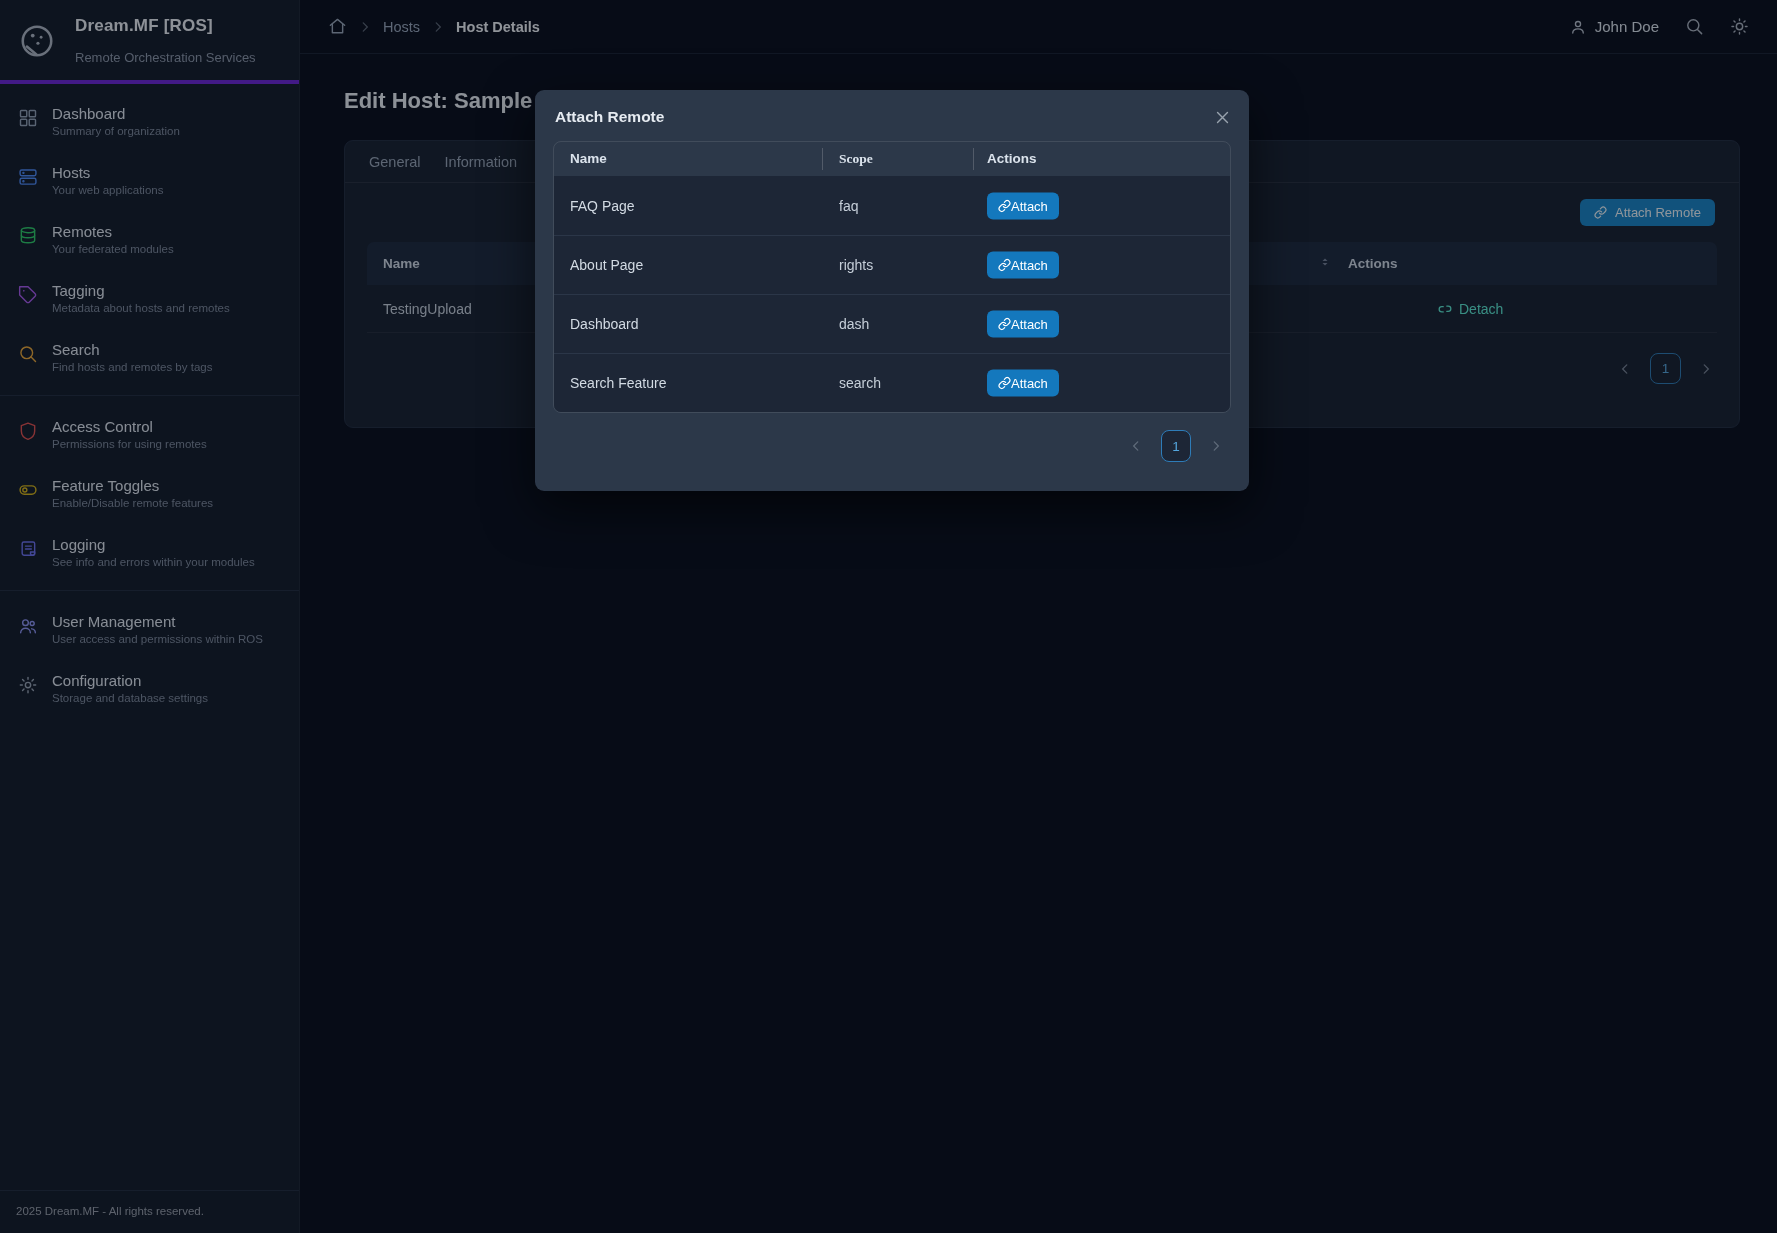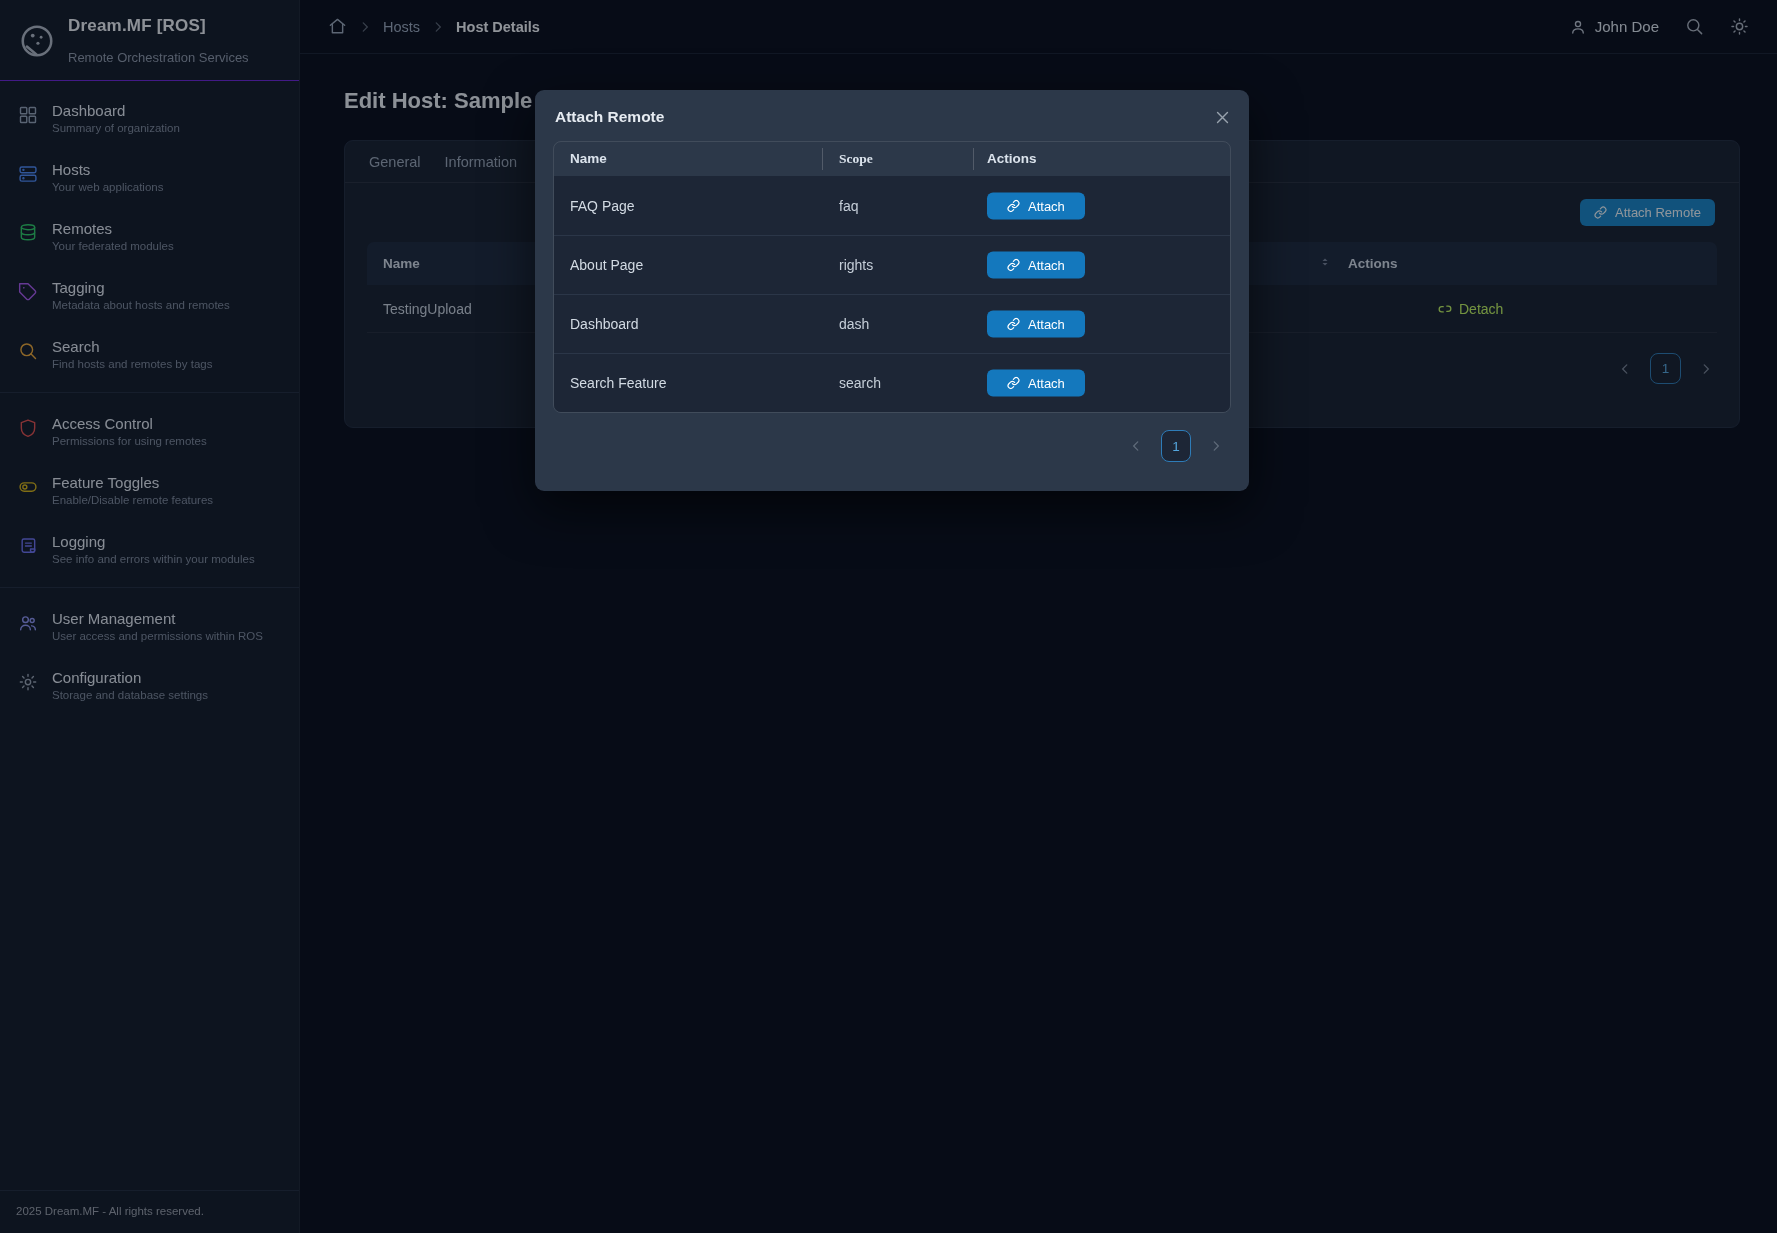--- a/index.html
+++ b/index.html
@@ -3,22 +3,22 @@
 <meta charset="utf-8">
 <style>
   * { margin:0; padding:0; box-sizing:border-box; }
   html,body { width:1777px; height:1233px; overflow:hidden; background:#05070d;
     font-family:"Liberation Sans", sans-serif; }
   .app { position:absolute; inset:0; display:flex; background:#0b1120; }
 
   
   .sidebar { width:300px; height:100%; background:#151e2e; border-right:1px solid #1e2838;
     position:relative; flex:0 0 300px; }
-  .side-head { display:flex; align-items:center; gap:12px; padding:16px 18px 15px 18px;
-    border-bottom:1px solid #6d28d9; }
+  .side-head { display:flex; align-items:center; gap:19px; padding:16px 18px 15px 18px;
+    border-bottom:4px solid #6d28d9; }
   .logo { width:38px; height:38px; color:#aeb8c6; flex:0 0 38px; }
   .brand { font-size:17px; font-weight:700; color:#e9eef5; letter-spacing:.2px; }
   .tag { font-size:13px; color:#8d99ac; margin-top:14px; }
   .nav { padding-top:12px; }
   .item { display:flex; gap:14px; padding:9px 18px; align-items:flex-start; cursor:pointer; }
   .item + .item { margin-top:9px; }
   .ic { width:20px; height:20px; margin-top:3px; flex:0 0 20px; }
   .ic svg { width:20px; height:20px; display:block; }
   .it { display:flex; flex-direction:column; }
   .t { font-size:15px; color:#dfe7f1; }
@@ -64,21 +64,21 @@
   .th-name { position:absolute; left:16px; top:0; line-height:43px; font-size:13.5px;
     font-weight:700; color:#cfd9e6; }
   .th-sort { position:absolute; left:952px; top:12px; width:12px; height:18px; color:#77839a;
     cursor:pointer; }
   .th-actions { position:absolute; left:981px; top:0; line-height:43px; font-size:13.5px;
     font-weight:700; color:#cfd9e6; }
   .tbl-row { height:48px; position:relative; border-bottom:1px solid rgba(255,255,255,.06); }
   .td-name { position:absolute; left:16px; top:50%; transform:translateY(-50%);
     font-size:14px; color:#c7d1de; }
   .detach { position:absolute; left:1071px; top:50%; transform:translateY(-50%);
-    display:inline-flex; gap:7px; align-items:center; color:#bef264; font-size:14px; cursor:pointer; }
+    display:inline-flex; gap:7px; align-items:center; color:#5eead4; font-size:14px; cursor:pointer; }
   .detach svg { width:14px; height:14px; }
   .pager { display:flex; align-items:center; justify-content:flex-end; gap:18px;
     padding:20px 26px 0 0; }
   .pg-chev { width:14px; height:14px; color:#7b8799; cursor:pointer; }
   .pg-num { width:31px; height:31px; border:1px solid #2f7cb6; border-radius:8px; color:#58a8e0;
     font-size:13.5px; display:flex; align-items:center; justify-content:center; cursor:pointer;
     background:transparent; }
 
   
   .overlay { position:absolute; inset:0; background:rgba(2,4,9,.40); z-index:10; }
@@ -97,22 +97,22 @@
     color:#dbe3ec; }
   .m-th.col-name { left:16px; } .m-th.col-scope { left:285px;font-family:Liberation Serif, serif; } .m-th.col-actions { left:433px; }
   .m-vsep { position:absolute; top:6px; width:1px; height:22px; background:rgba(255,255,255,.18); }
   .m-row { height:59px; background:#1d2636; position:relative; }
   .m-row + .m-row { border-top:1px solid #2b3648; }
   .m-name { position:absolute; left:16px; top:50%; transform:translateY(-50%); font-size:14px;
     color:#d2dae3; }
   .m-scope { position:absolute; left:285px; top:50%; transform:translateY(-50%); font-size:14px;
     color:#c6cfd9; }
   .m-attach { position:absolute; left:433px; top:50%; transform:translateY(-50%);
-    display:inline-flex; align-items:center; gap:8px; background:#1478bd; color:#ffffff;
-    border:none; border-radius:6px; height:27px; padding:0 20px; font-size:13px; cursor:pointer;
+    display:inline-flex; align-items:center; background:#1478bd; color:#ffffff;
+    border:none; border-radius:6px; height:27px; padding:0 11px; font-size:13px; cursor:pointer;
     font-family:inherit; }
   .m-attach svg { width:13px; height:13px; }
   .m-pager { display:flex; align-items:center; justify-content:flex-end; gap:18px;
     margin-top:17px; padding-right:8px; }
   .m-chev { width:14px; height:14px; color:#5f6b7a; cursor:pointer; }
   .m-num { width:30px; height:32px; border:1px solid #2e7cb8; border-radius:8px; color:#54a6de;
     background:#1d2636; font-size:13.5px; display:flex; align-items:center; justify-content:center;
     cursor:pointer; }
 </style>
 </head>

